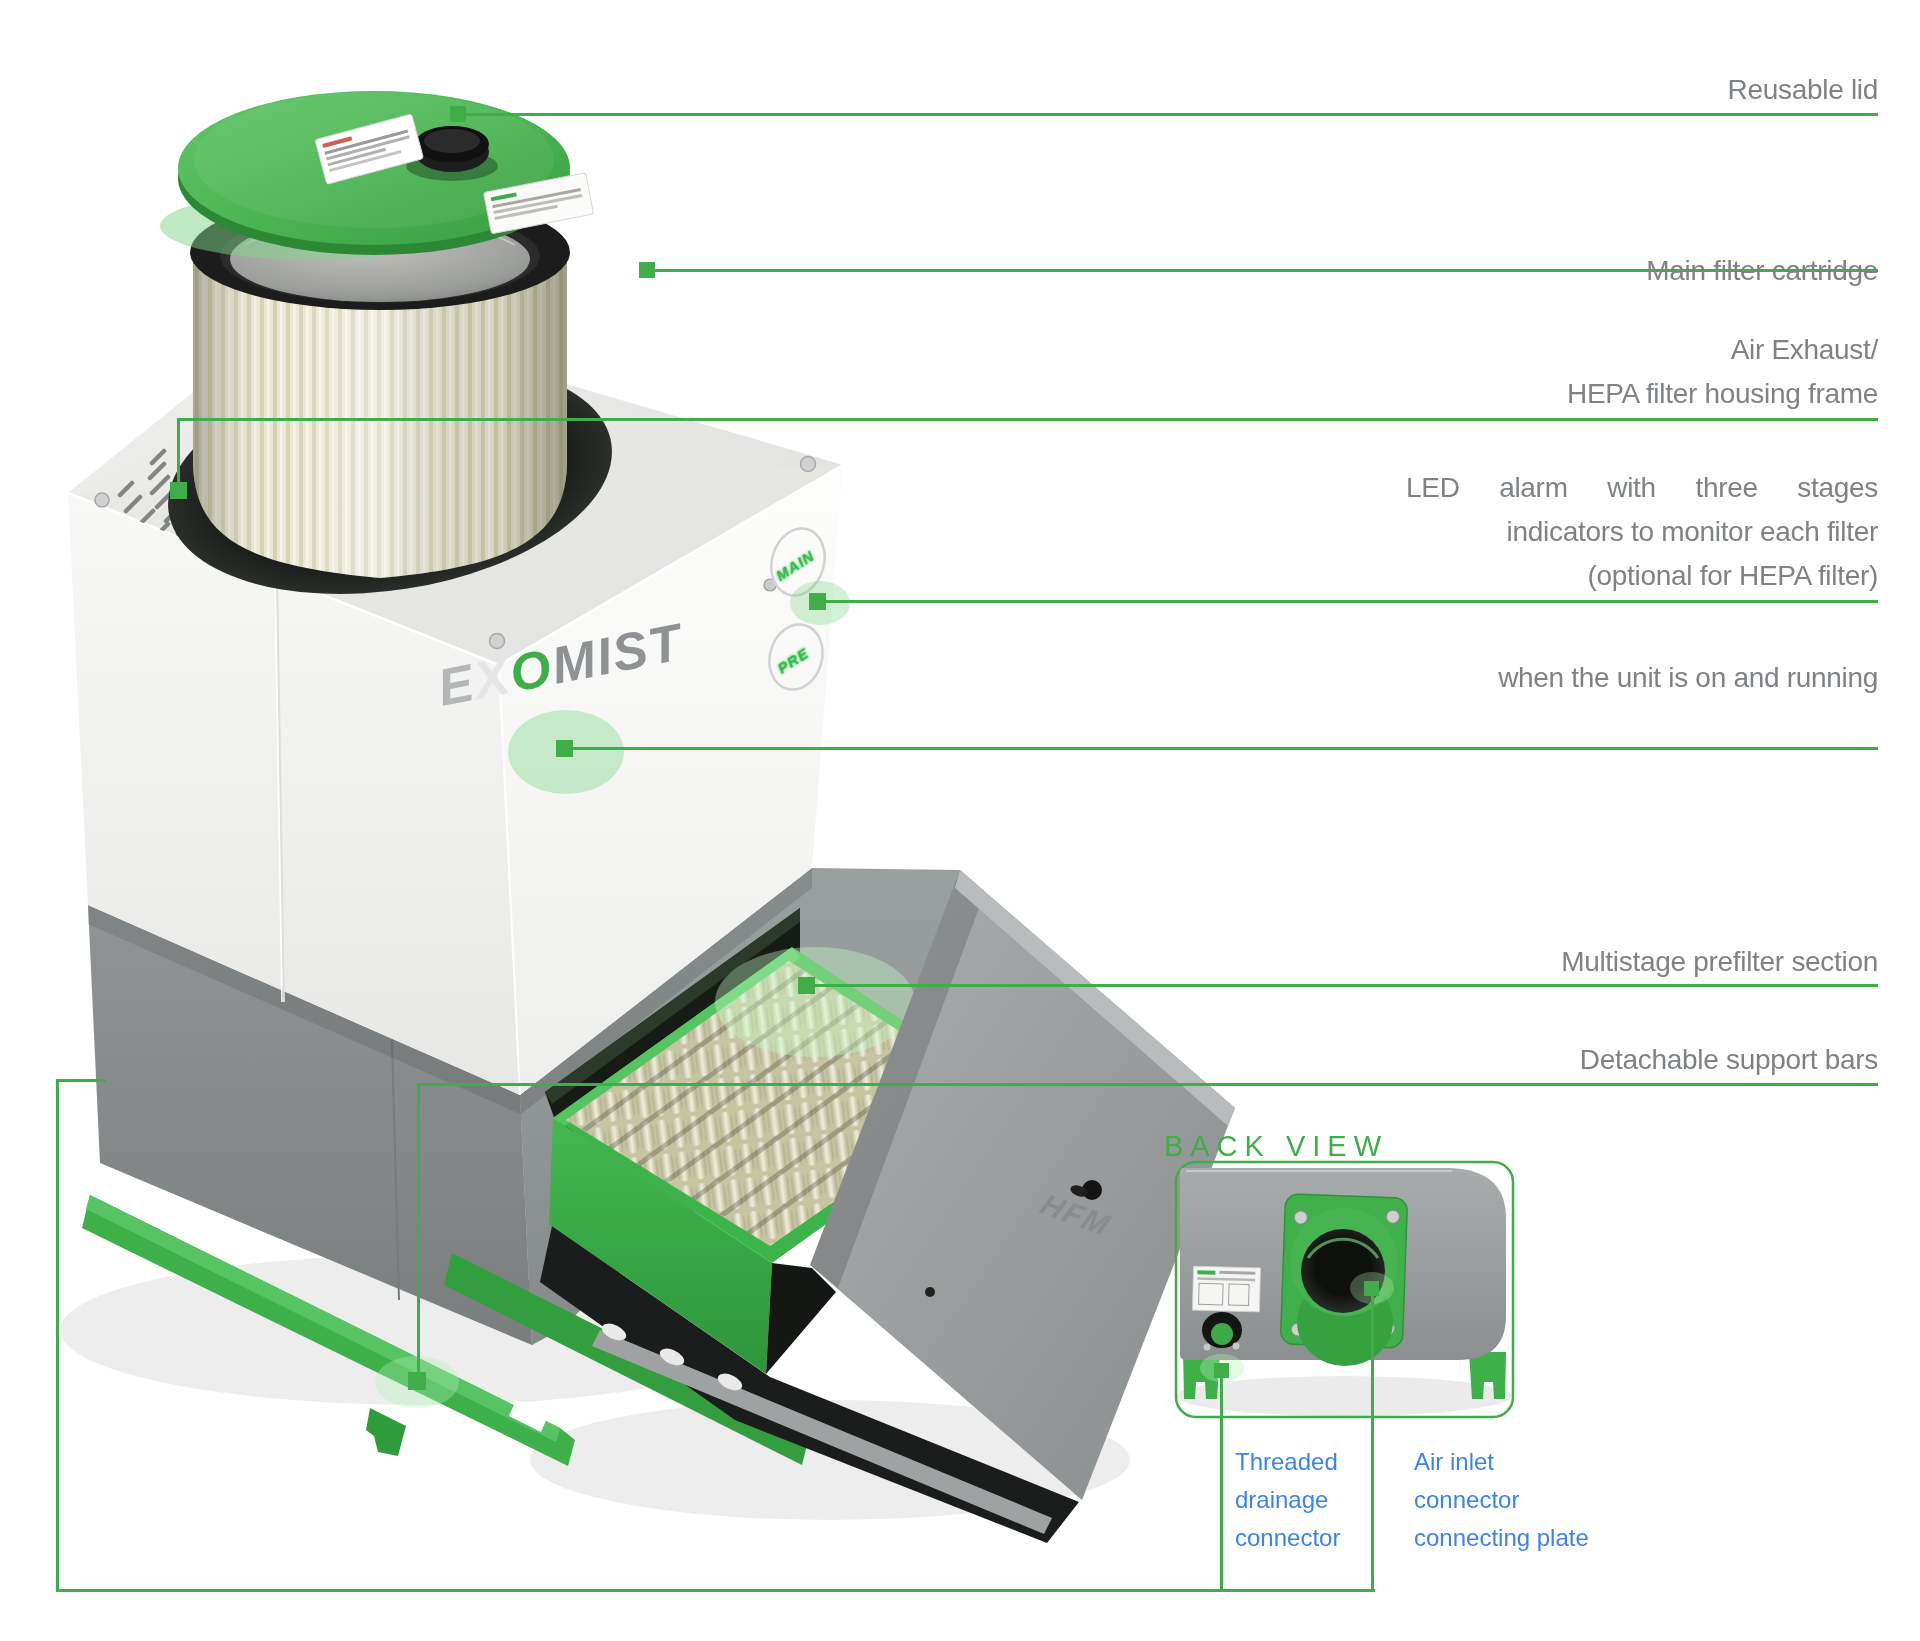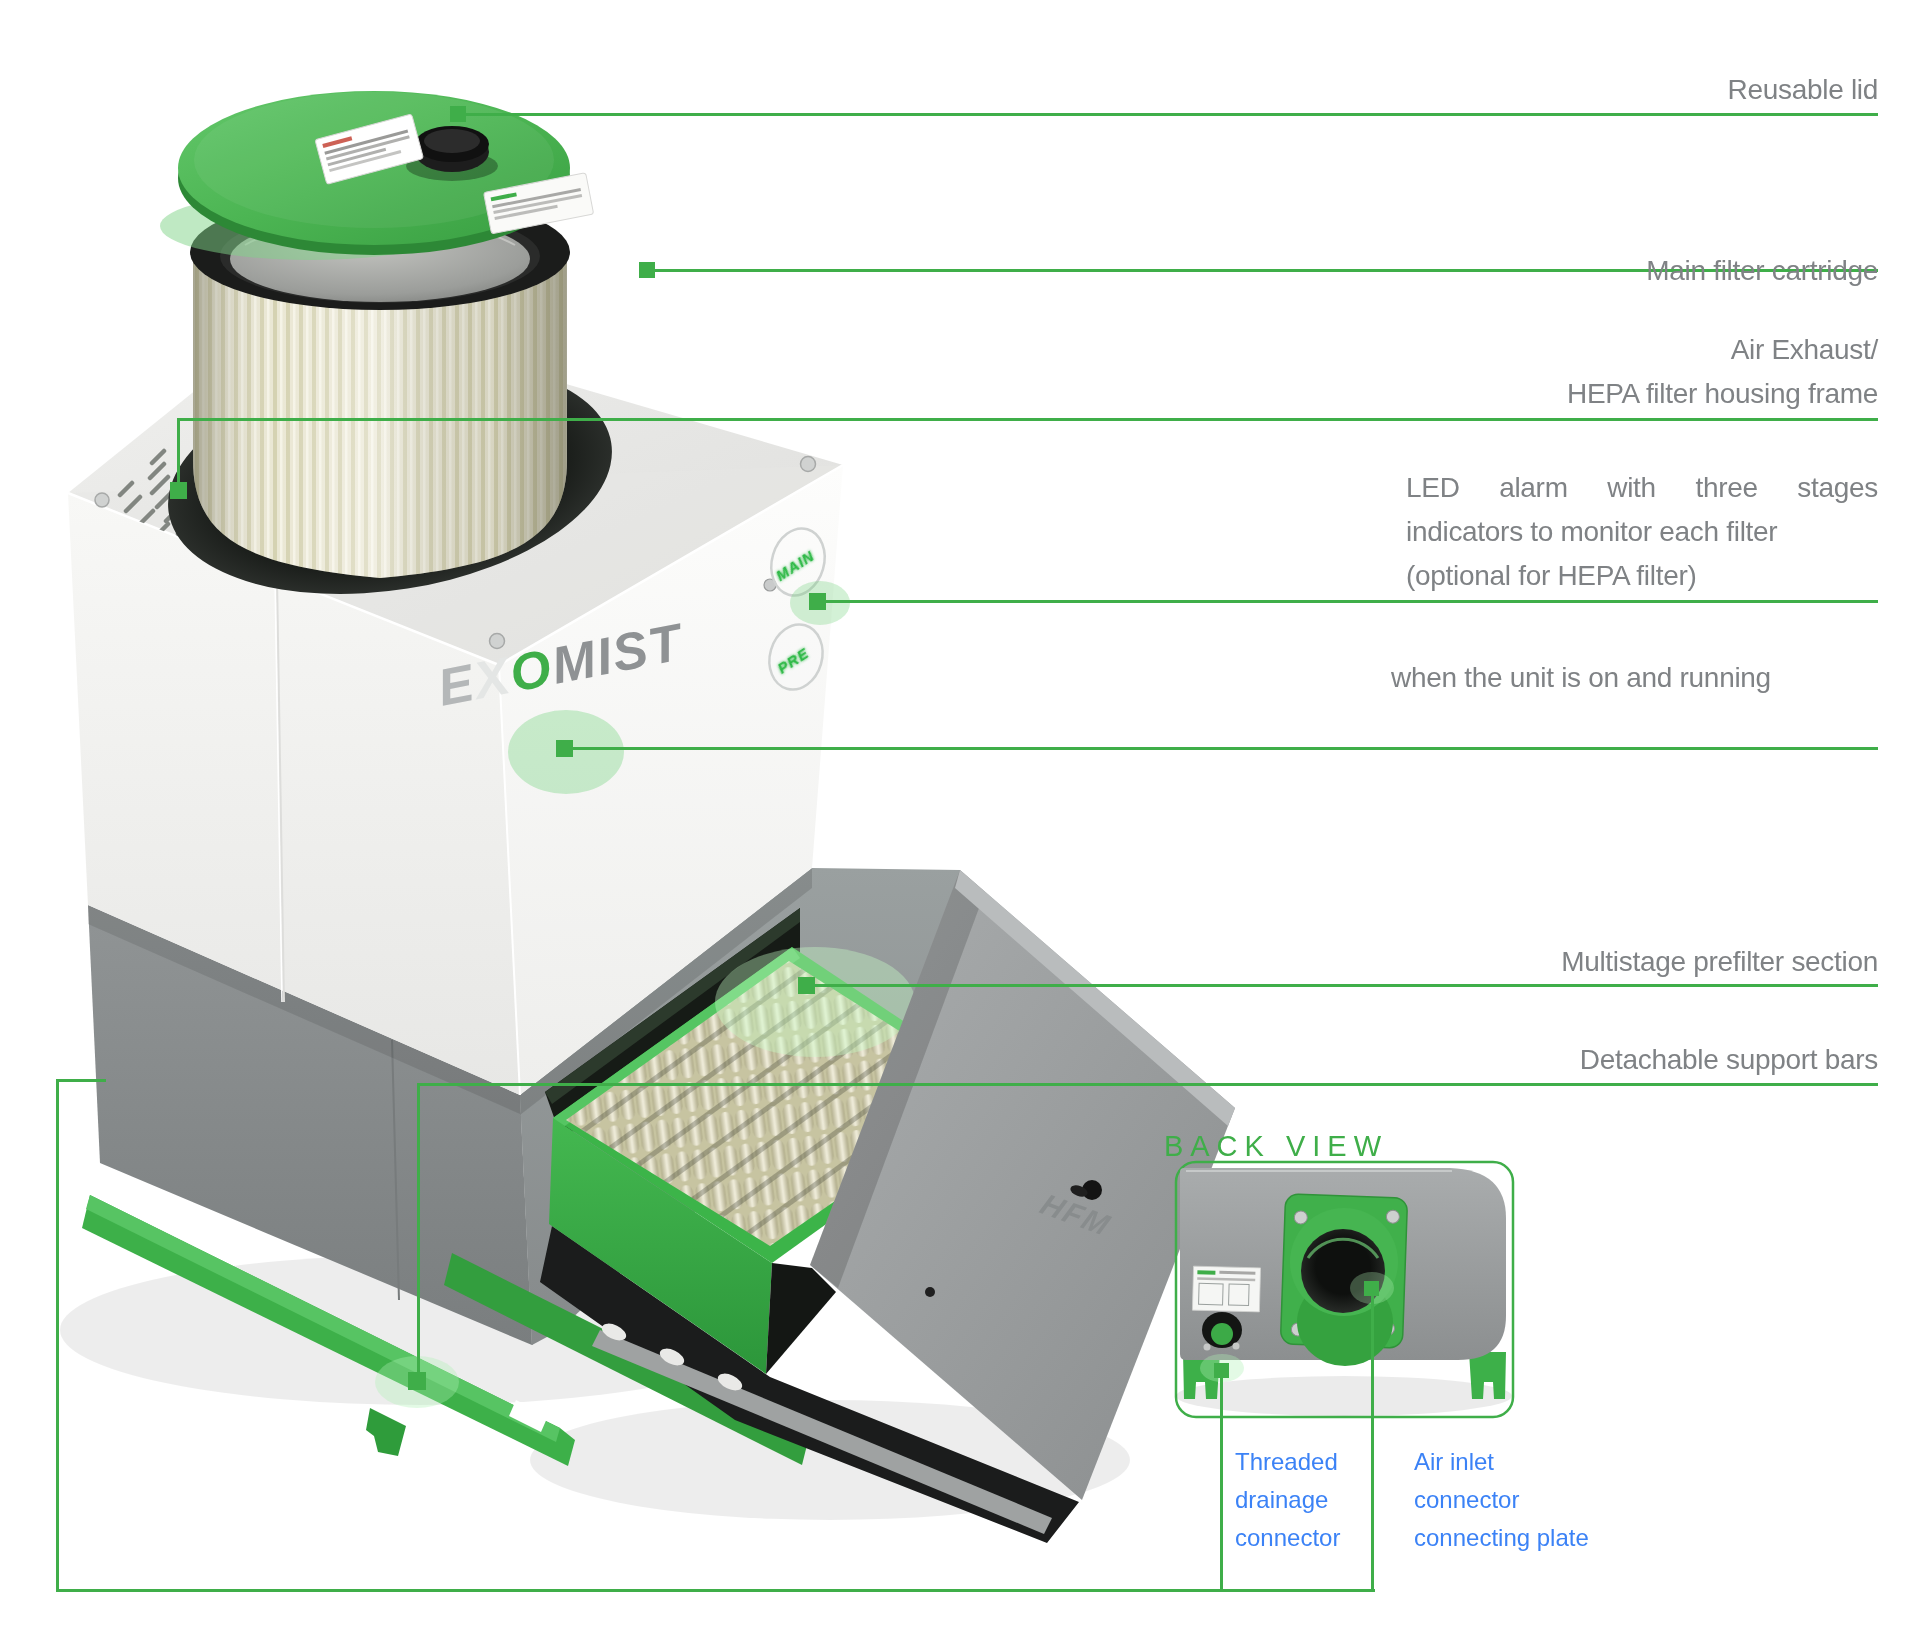--- a/index.html
+++ b/index.html
@@ -7,21 +7,21 @@
          font-family:"Liberation Sans", sans-serif;}
   svg{position:absolute;left:0;top:0;}
   
   .cl{position:absolute;background:#3fae49;z-index:2;}
   .sq{position:absolute;background:#3fae49;z-index:2;}
   
   .lbl{position:absolute;z-index:3;color:#7f8285;font-size:28px;line-height:44px;
        letter-spacing:-0.3px;white-space:nowrap;}
   .r{text-align:right;right:42px;}
   .jline{white-space:normal;text-align:justify;text-align-last:justify;}
-  .rline{white-space:normal;text-align:left;}
+  .rline{white-space:normal;text-align:right;}
   .bv-title{position:absolute;z-index:3;color:#3fae49;font-size:29px;font-weight:400;
             letter-spacing:7px;text-align:center;}
   .bv-lbl{position:absolute;z-index:3;color:#3b82f6;font-size:24px;line-height:38px;}
 </style>
 </head>
 <body>
 
 <div class="stage">
 
 <svg width="1920" height="1641" viewBox="0 0 1920 1641">

